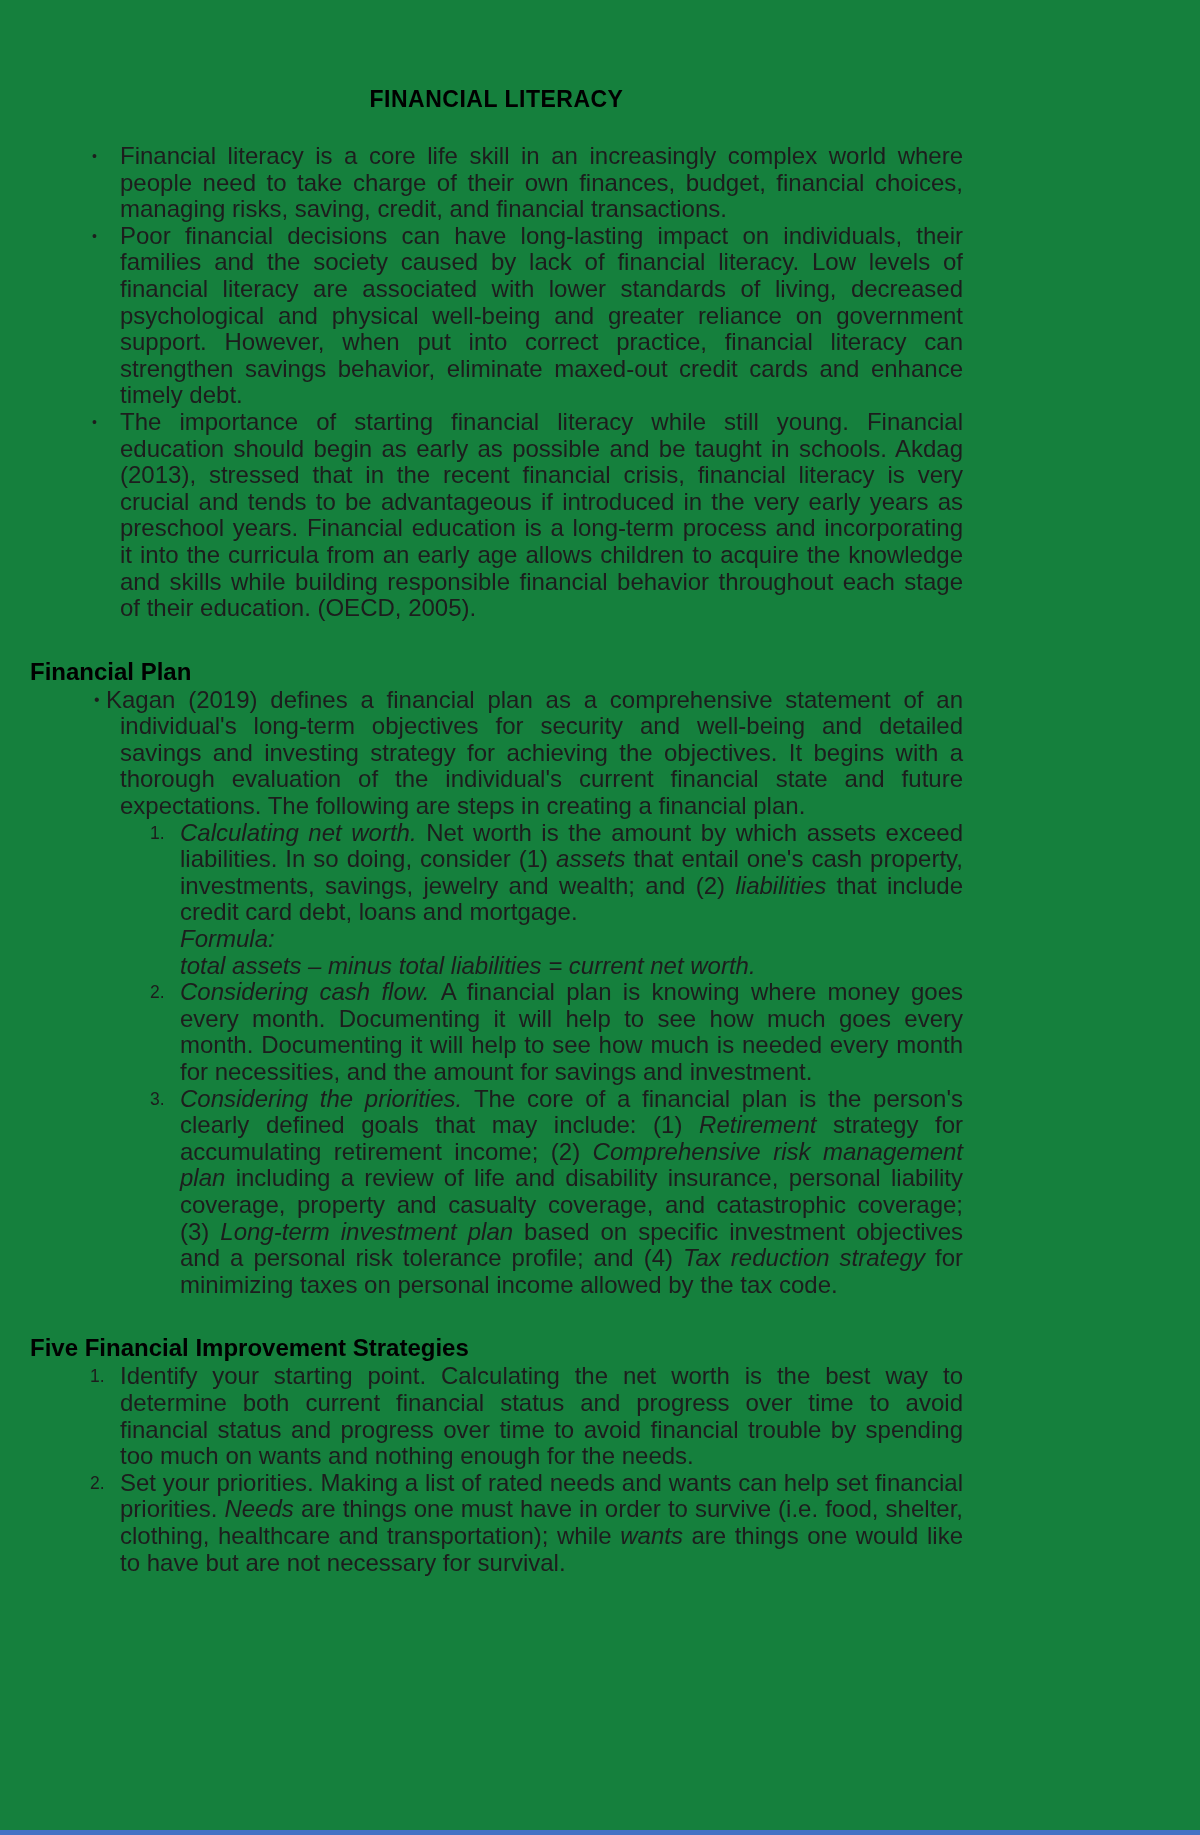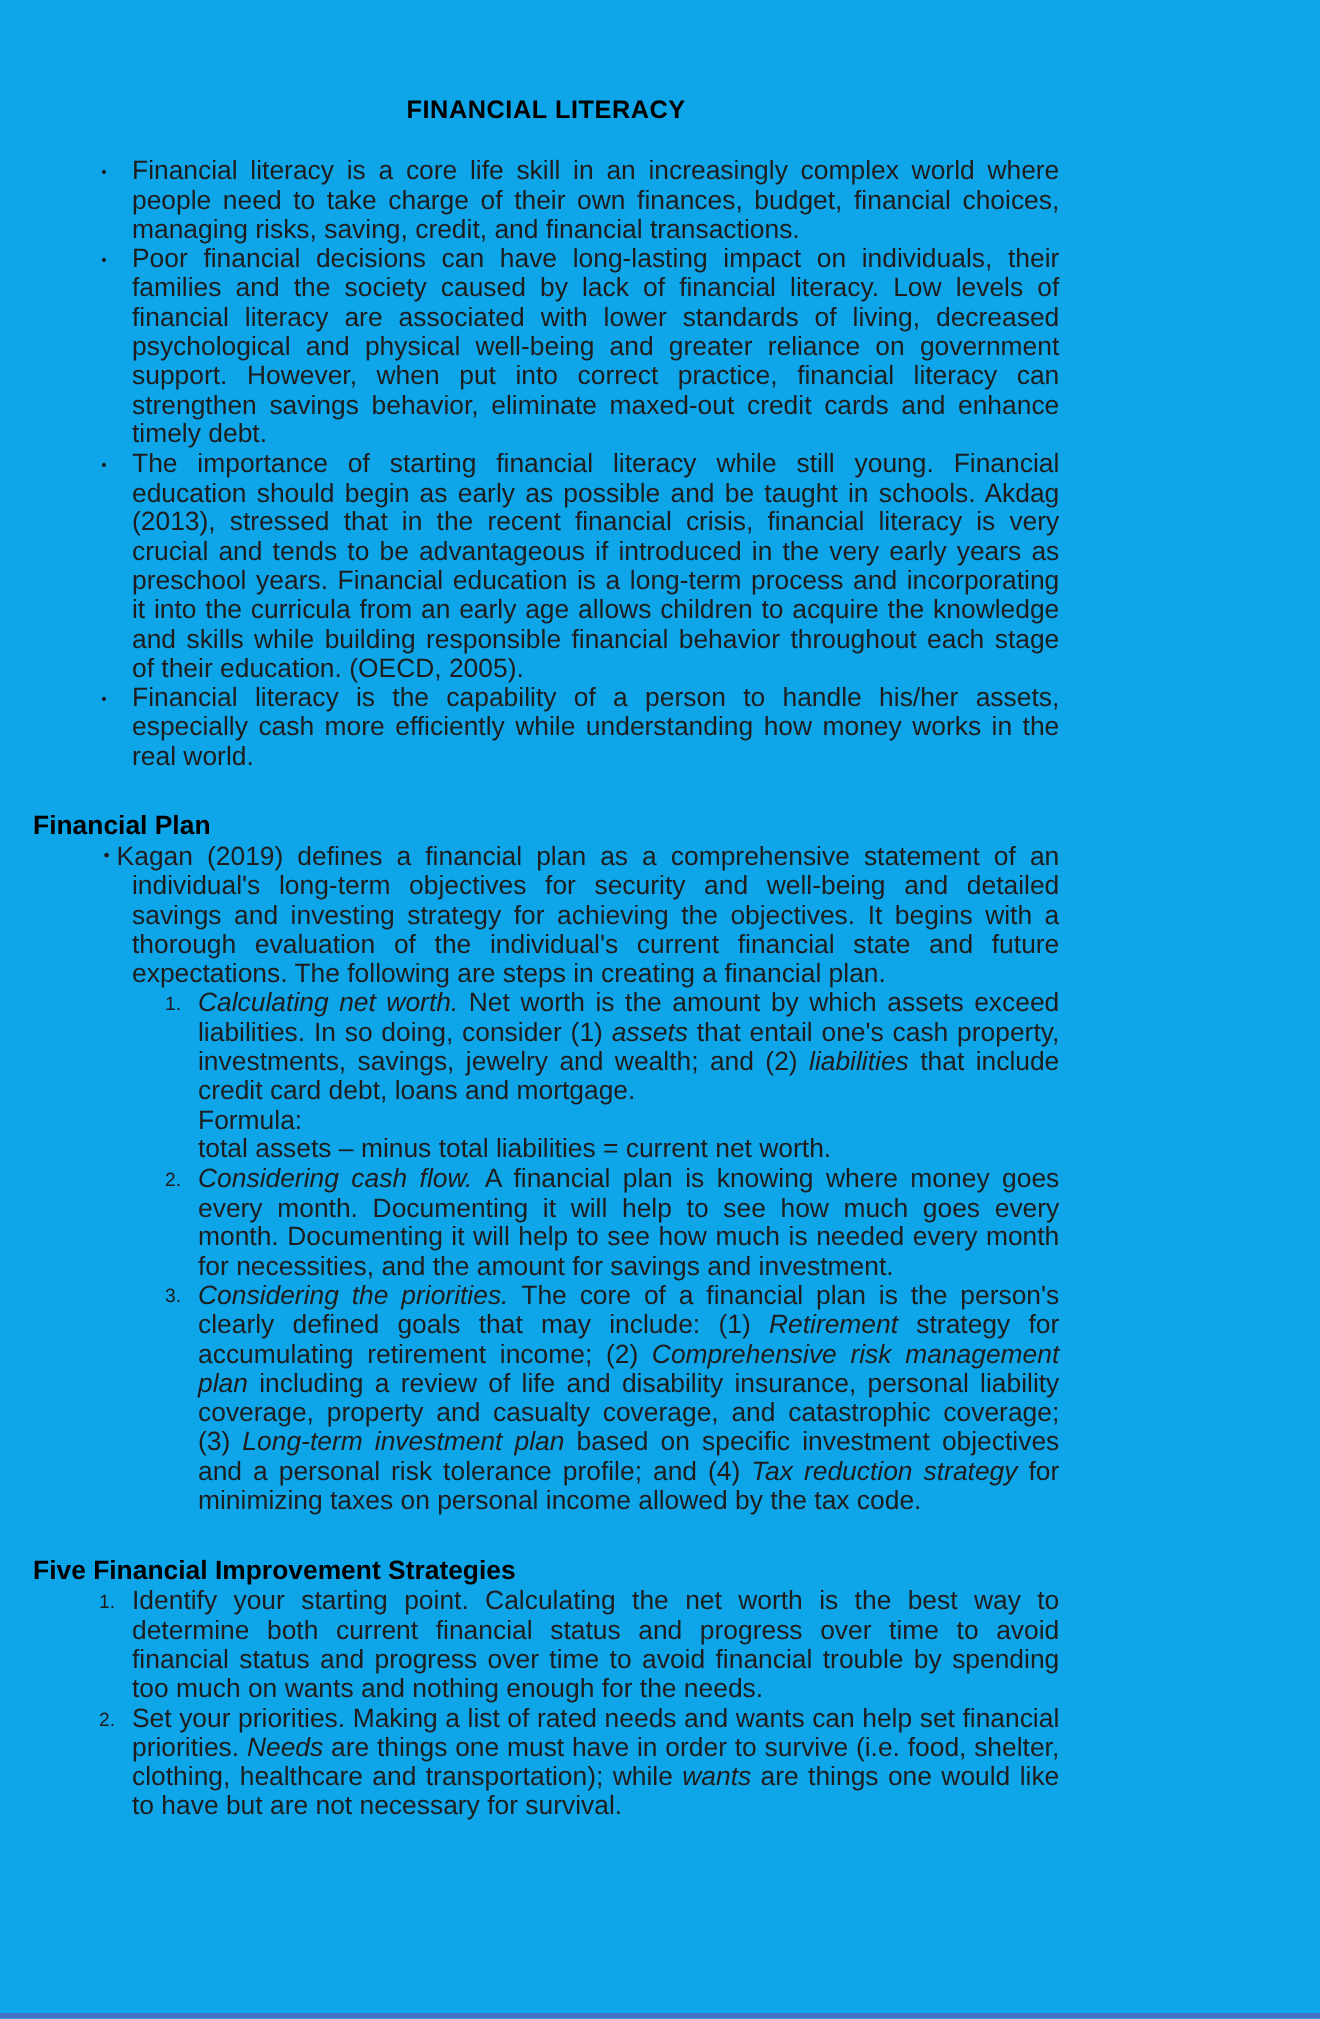--- a/index.html
+++ b/index.html
@@ -4,21 +4,21 @@
 <style>
   html, body { margin: 0; padding: 0; }
   body {
     width: 1200px; height: 1835px;
     background: #ffffff;
     font-family: "Liberation Sans", "DejaVu Sans", sans-serif;
     color: #1d1d1d;
     position: relative;
     overflow: hidden;
   }
-  .page { position: absolute; inset: 0; background: #0ea5e9; }
+  .page { position: absolute; inset: 0; background: #15803d; }
   .content {
     position: absolute;
     left: 30px; top: 0;
     width: 933px;
   }
   h1.doc-title {
     margin: 86px 0 30px 0;
     text-align: center;
     font-size: 23px;
     font-weight: bold;
@@ -50,21 +50,21 @@
   ol.numlist > li { position: relative; }
   ol.steps > li { padding-left: 150px; }
   ol.steps > li .marker { position: absolute; left: 120px; top: 0; }
   ol.strategies > li { padding-left: 90px; }
   ol.strategies > li .marker { position: absolute; left: 60px; top: 0; }
   .marker {
     font-size: 17.5px; line-height: 26.6px; color: #1d1d1d;
   }
   .seg-i { font-style: italic; }
   .seg-bi { font-style: italic; font-weight: normal; }
-  .formula-line { text-align: left; }
+  .formula-line { font-style: italic; text-align: left; }
   .bottom-bar {
     position: absolute;
     left: 0; bottom: 0;
     width: 100%; height: 5px;
   }
 </style>
 </head>
 <body>
 
 <div class="page">
@@ -74,23 +74,20 @@
 
     <ul class="bullets">
       <li>
           <span class="txt">Financial literacy is a core life skill in an increasingly complex world where people need to take charge of their own finances, budget, financial choices, managing risks, saving, credit, and financial transactions.</span>
         </li>
       <li>
           <span class="txt">Poor financial decisions can have long-lasting impact on individuals, their families and the society caused by lack of financial literacy. Low levels of financial literacy are associated with lower standards of living, decreased psychological and physical well-being and greater reliance on government support. However, when put into correct practice, financial literacy can strengthen savings behavior, eliminate maxed-out credit cards and enhance timely debt.</span>
         </li>
       <li>
           <span class="txt">The importance of starting financial literacy while still young. Financial education should begin as early as possible and be taught in schools. Akdag (2013), stressed that in the recent financial crisis, financial literacy is very crucial and tends to be advantageous if introduced in the very early years as preschool years. Financial education is a long-term process and incorporating it into the curricula from an early age allows children to acquire the knowledge and skills while building responsible financial behavior throughout each stage of their education. (OECD, 2005).</span>
-        </li>
-      <li>
-          <span class="txt">Financial literacy is the capability of a person to handle his/her assets, especially cash more efficiently while understanding how money works in the real world.</span>
         </li>
     </ul>
 
     <h2 class="sec-heading">Financial Plan</h2>
 
     <ul class="bullets kagan">
       <li>
           <span class="txt">Kagan (2019) defines a financial plan as a comprehensive statement of an individual's long-term objectives for security and well-being and detailed savings and investing strategy for achieving the objectives. It begins with a thorough evaluation of the individual's current financial state and future expectations. The following are steps in creating a financial plan.</span>
         </li>
     </ul>

